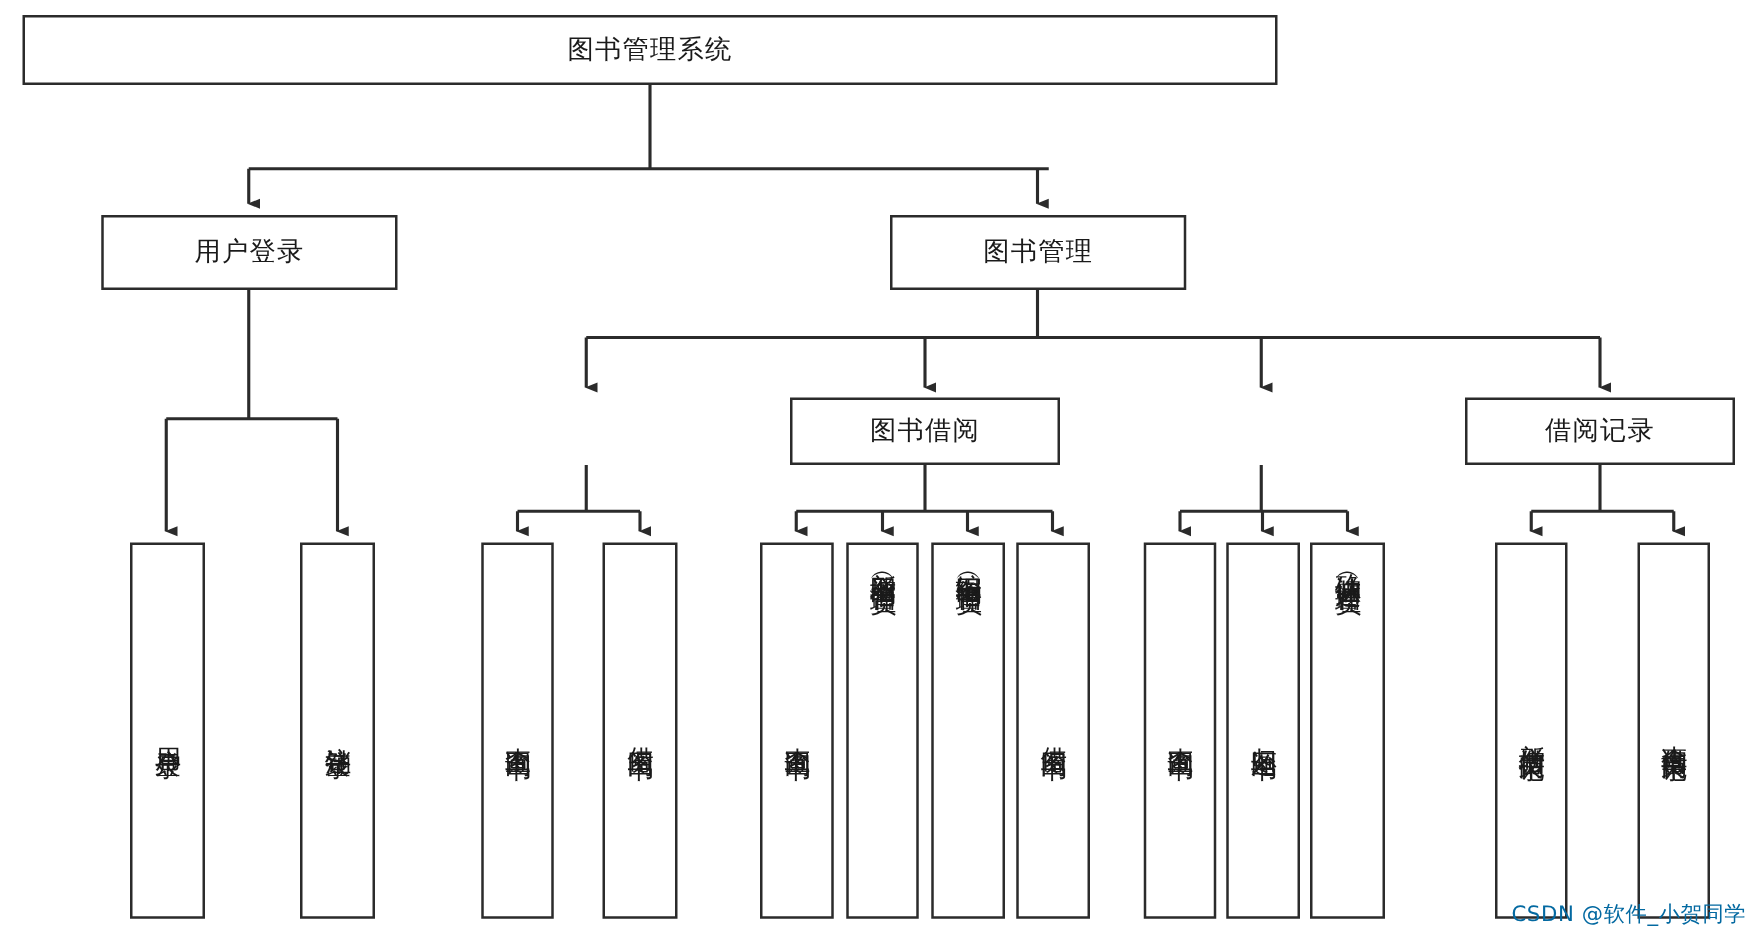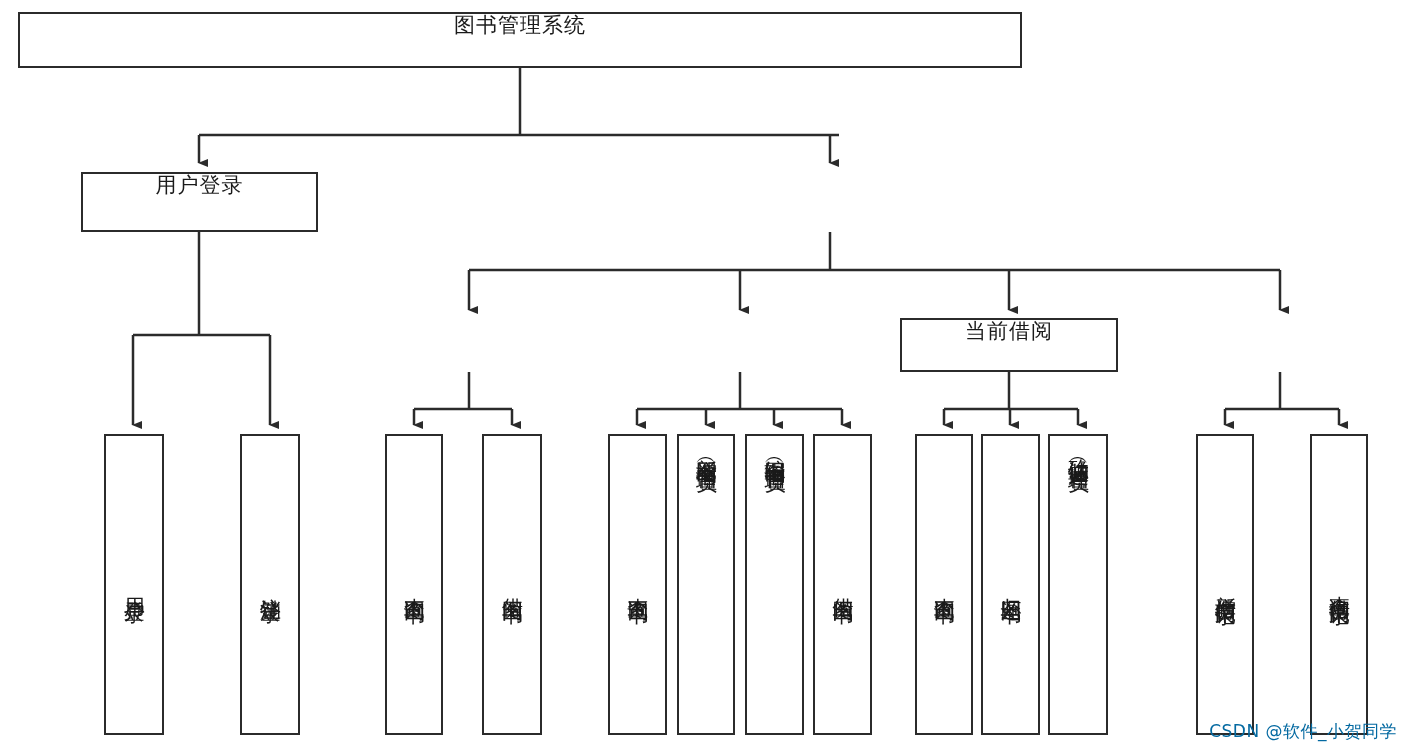--- a/index.html
+++ b/index.html
@@ -25,21 +25,21 @@
     top: 0;
     width: 1405px;
     height: 747px;
   }
   .node-box {
     position: absolute;
     box-sizing: border-box;
     border: 2.5px solid #2b2b2b;
     background: #ffffff;
     display: flex;
-    align-items: flex-start;
+    align-items: center;
     justify-content: center;
     color: #1a1a1a;
   }
   .node-label {
     display: block;
     text-align: center;
     line-height: 1.12;
     color: #1a1a1a;
     white-space: pre;
   }
@@ -130,23 +130,29 @@
     </g>
   </svg>
 
   <div class="node-box h-node" style="left:18px; top:12px; width:1004px; height:56px;">
     <span class="node-label">图书管理系统</span>
   </div>
 
   <div class="node-box h-node" style="left:81px; top:172px; width:237px; height:60px;">
     <span class="node-label">用户登录</span>
   </div>
+  <div class="node-box h-node" style="left:712px; top:172px; width:237px; height:60px;">
+    <span class="node-label">图书管理</span>
+  </div>
 
-  <div class="node-box h-node" style="left:900px; top:318px; width:218px; height:54px;">
-    <span class="node-label">当前借阅</span>
+  <div class="node-box h-node" style="left:632px; top:318px; width:216px; height:54px;">
+    <span class="node-label">图书借阅</span>
+  </div>
+  <div class="node-box h-node" style="left:1172px; top:318px; width:216px; height:54px;">
+    <span class="node-label">借阅记录</span>
   </div>
 
   <div class="node-box v-node vcenter" style="left:104px; top:434px; width:60px; height:301px;">
     <span class="node-label">用户登录</span>
   </div>
   <div class="node-box v-node vcenter" style="left:240px; top:434px; width:60px; height:301px;">
     <span class="node-label">注销登录</span>
   </div>
 
   <div class="node-box v-node vcenter" style="left:385px; top:434px; width:58px; height:301px;">

